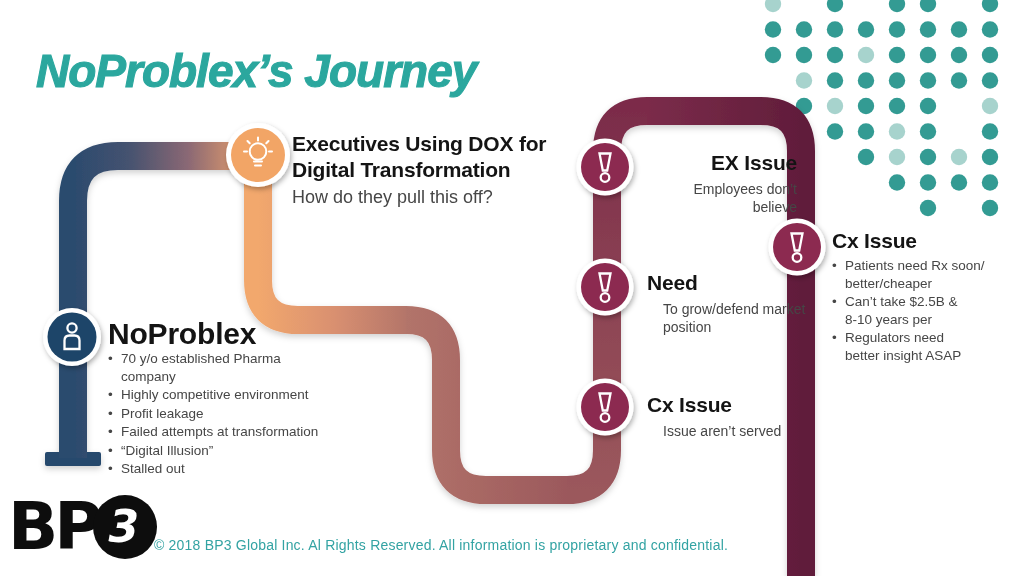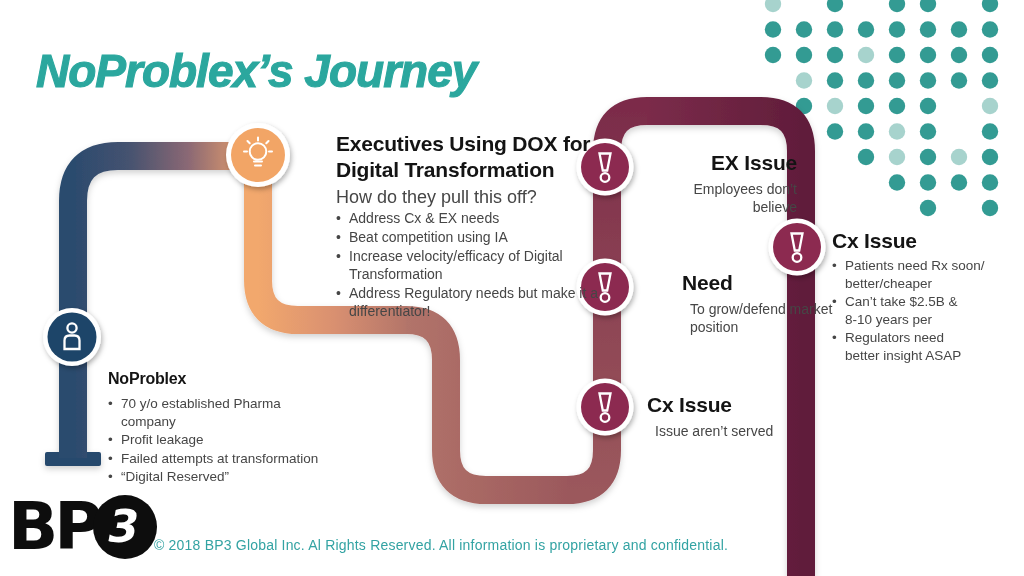--- a/index.html
+++ b/index.html
@@ -5,29 +5,29 @@
   html,body{margin:0;padding:0;background:#fff;}
   .slide{position:relative;width:1024px;height:576px;background:#ffffff;overflow:hidden;
          font-family:"Liberation Sans",sans-serif;}
   .path-svg{position:absolute;left:0;top:0;width:1024px;height:576px;}
   .page-title{position:absolute;left:36px;top:44px;margin:0;
       font-family:"Liberation Sans",sans-serif;font-style:italic;font-weight:700;
       font-size:46px;letter-spacing:-1px;color:#2BA79E;-webkit-text-stroke:1.1px #2BA79E;}
   .milestone{position:absolute;}
   .m-title{margin:0;font-weight:700;font-size:21px;line-height:26px;color:#141414;
       letter-spacing:-0.2px;white-space:pre-line;}
-  .m-title.big{font-size:16px;margin-top:45px;}
-  .mtext{margin:4px 0 0 8px;font-size:14px;line-height:18px;color:#464646;white-space:pre-line;}
+  .m-title.big{font-size:30px;}
+  .mtext{margin:4px 0 0 16px;font-size:14px;line-height:18px;color:#464646;white-space:pre-line;}
   .mintro{margin:5px 0 0 0;font-size:18px;line-height:18px;color:#464646;}
   ul.bullets{margin:3px 0 0 0;padding:0;list-style:none;color:#464646;}
   ul.bullets li{padding-left:13px;white-space:pre-line;margin:0 0 1px 0;}
   ul.bullets li::before{content:"\2022";display:inline-block;width:13px;margin-left:-13px;color:#464646;}
   ul.b14 li{font-size:14px;line-height:18px;}
   ul.b13 li{font-size:13.5px;line-height:17.5px;}
-  .exec-block{width:268px;margin-left:44px;}
+  .exec-block{width:268px;}
   .nop-block{width:222px;}
   .cxr-block{width:182px;}
   .issue-block{width:150px;}
   .footer-text{position:absolute;left:154px;top:537px;font-size:14px;color:#33A3A3;
       letter-spacing:0.2px;}
   .logo{position:absolute;left:8px;top:494px;display:flex;align-items:center;}
   .logo-bp{font-family:"DejaVu Sans",sans-serif;font-weight:700;font-size:66px;
       letter-spacing:-4px;color:#0d0d0d;line-height:66px;}
   .logo-circle{width:64px;height:64px;margin-left:-6px;border-radius:50%;background:#0d0d0d;
       display:flex;align-items:center;justify-content:center;}
@@ -187,37 +187,29 @@
       </g>
     </g>
   </svg>
 
   <h1 class="page-title">NoProblex’s Journey</h1>
 
   <div class="milestone exec-block" style="left:292px;top:131px;">
     <h2 class="m-title">Executives Using DOX for
 Digital Transformation</h2>
     <p class="mintro">How do they pull this off?</p>
-    <ul class="bullets b14">
-        <li>Address Cx &amp; EX needs</li>
-        <li>Beat competition using IA</li>
-        <li>Increase velocity/efficacy of Digital
-Transformation</li>
-        <li>Address Regulatory needs but make it a
-differentiator!</li>
-      </ul>
   </div>
 
   <div class="milestone issue-block" style="left:647px;top:150px;text-align:right;">
     <h2 class="m-title">EX Issue</h2>
     <p class="mtext">Employees don’t
 believe</p>
   </div>
 
-  <div class="milestone issue-block" style="left:682px;top:270px;width:170px;">
+  <div class="milestone issue-block" style="left:647px;top:270px;width:170px;">
     <h2 class="m-title">Need</h2>
     <p class="mtext">To grow/defend market
 position</p>
   </div>
 
   <div class="milestone issue-block" style="left:647px;top:392px;width:180px;">
     <h2 class="m-title">Cx Issue</h2>
     <p class="mtext">Issue aren’t served</p>
   </div>
 
@@ -231,23 +223,25 @@
         <li>Regulators need
 better insight ASAP</li>
       </ul>
   </div>
 
   <div class="milestone nop-block" style="left:108px;top:321px;">
     <h2 class="m-title big">NoProblex</h2>
     <ul class="bullets b13">
         <li>70 y/o established Pharma
 company</li>
+        <li>Highly competitive environment</li>
         <li>Profit leakage</li>
         <li>Failed attempts at transformation</li>
-        <li>“Digital Reserved”</li>
+        <li>“Digital Illusion”</li>
+        <li>Stalled out</li>
       </ul>
   </div>
 
   <div class="logo">
     <span class="logo-bp">BP</span>
     <span class="logo-circle">
       <span class="logo-three">3</span>
     </span>
   </div>
 

